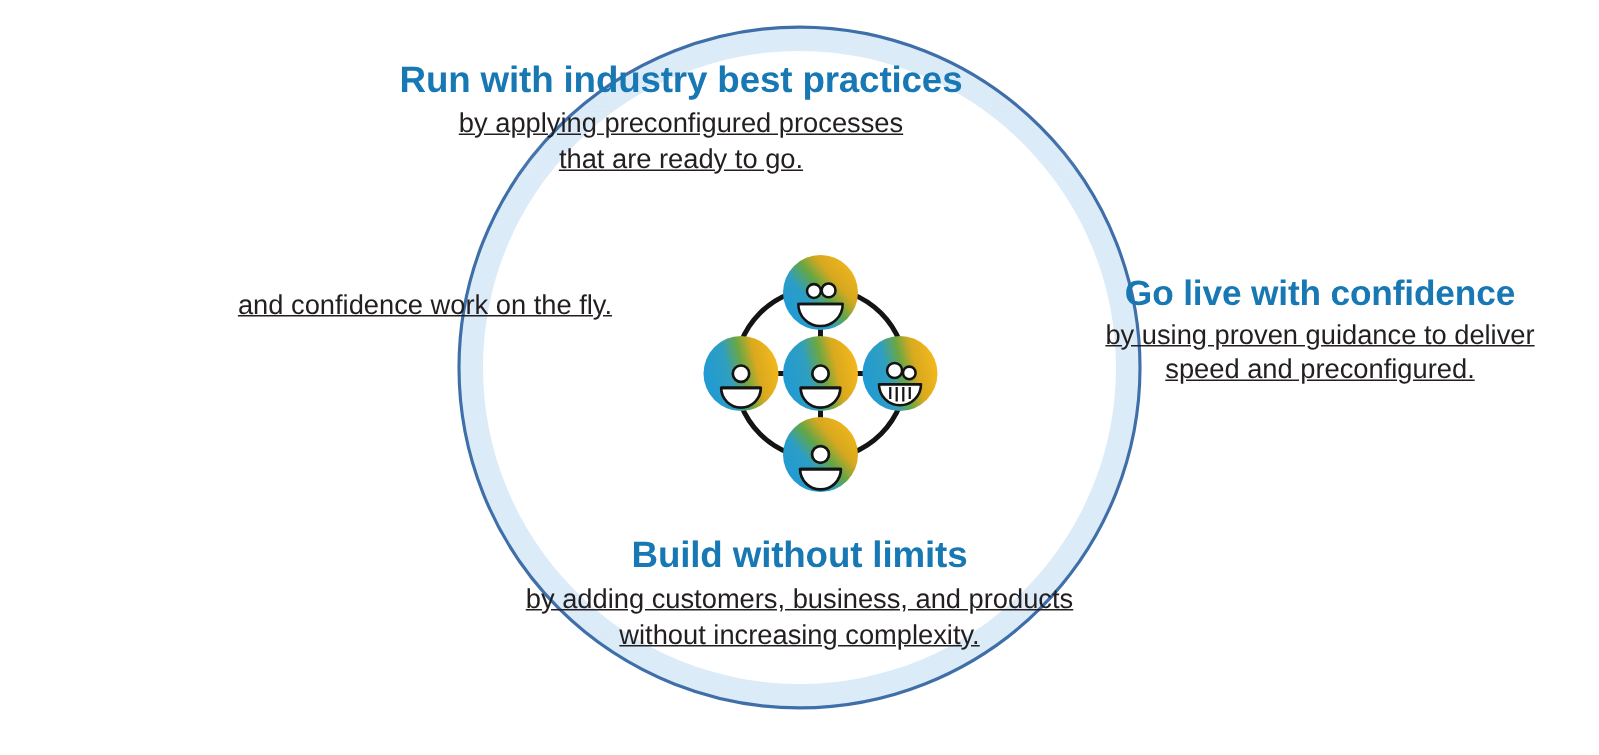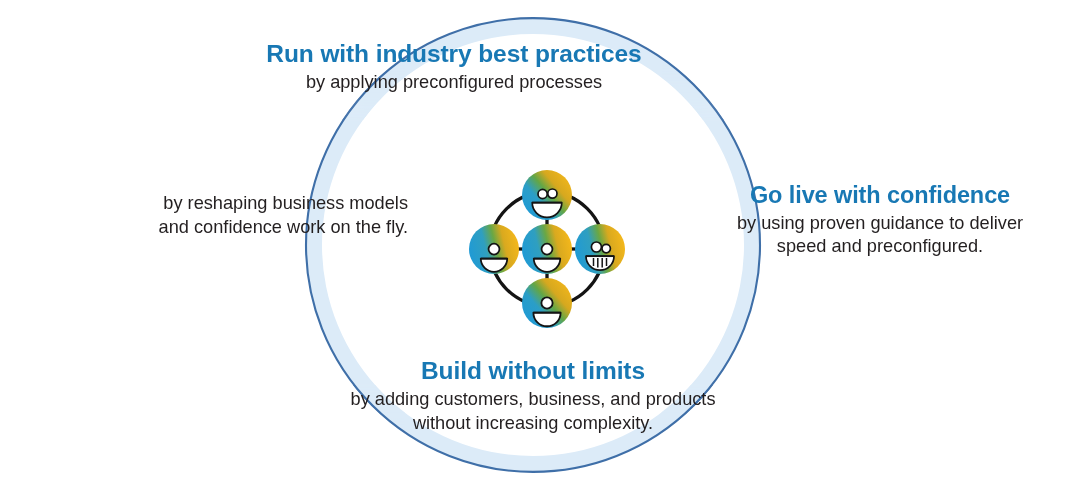--- a/index.html
+++ b/index.html
@@ -88,21 +88,21 @@
   }
 
   #block-bottom {
     left: 0;
     top: 357px;
     width: 1066px;
     text-align: center;
   }
   #block-bottom .headline { font-size: 24.5px; }
 
-  .sub-line { display: block; }
+  .sub-line { display: block; text-decoration: underline; }
 </style>
 </head>
 <body>
 
 <div id="infographic">
 
   <svg id="ring-svg" viewBox="0 0 1066 503">
     <defs>
 
       <linearGradient id="tp-top" x1="0" y1="0" x2="1" y2="0">
@@ -237,26 +237,26 @@
       <g transform="translate(79,146) scale(1.08)">
           <use href="#person"></use>
         </g>
     </g>
   </svg>
 
   <div class="block" id="block-top">
     <p class="headline">Run with industry best practices</p>
     <p class="sub">
       <span class="sub-line">by applying preconfigured processes</span>
+      <span class="sub-line">that are ready to go.</span>
     </p>
   </div>
 
   <div class="block" id="block-left">
     <p class="sub">
-      <span class="sub-line">by reshaping business models</span>
       <span class="sub-line">and confidence work on the fly.</span>
     </p>
   </div>
 
   <div class="block" id="block-right">
     <p class="headline">Go live with confidence</p>
     <p class="sub">
       <span class="sub-line">by using proven guidance to deliver</span>
       <span class="sub-line">speed and preconfigured.</span>
     </p>

